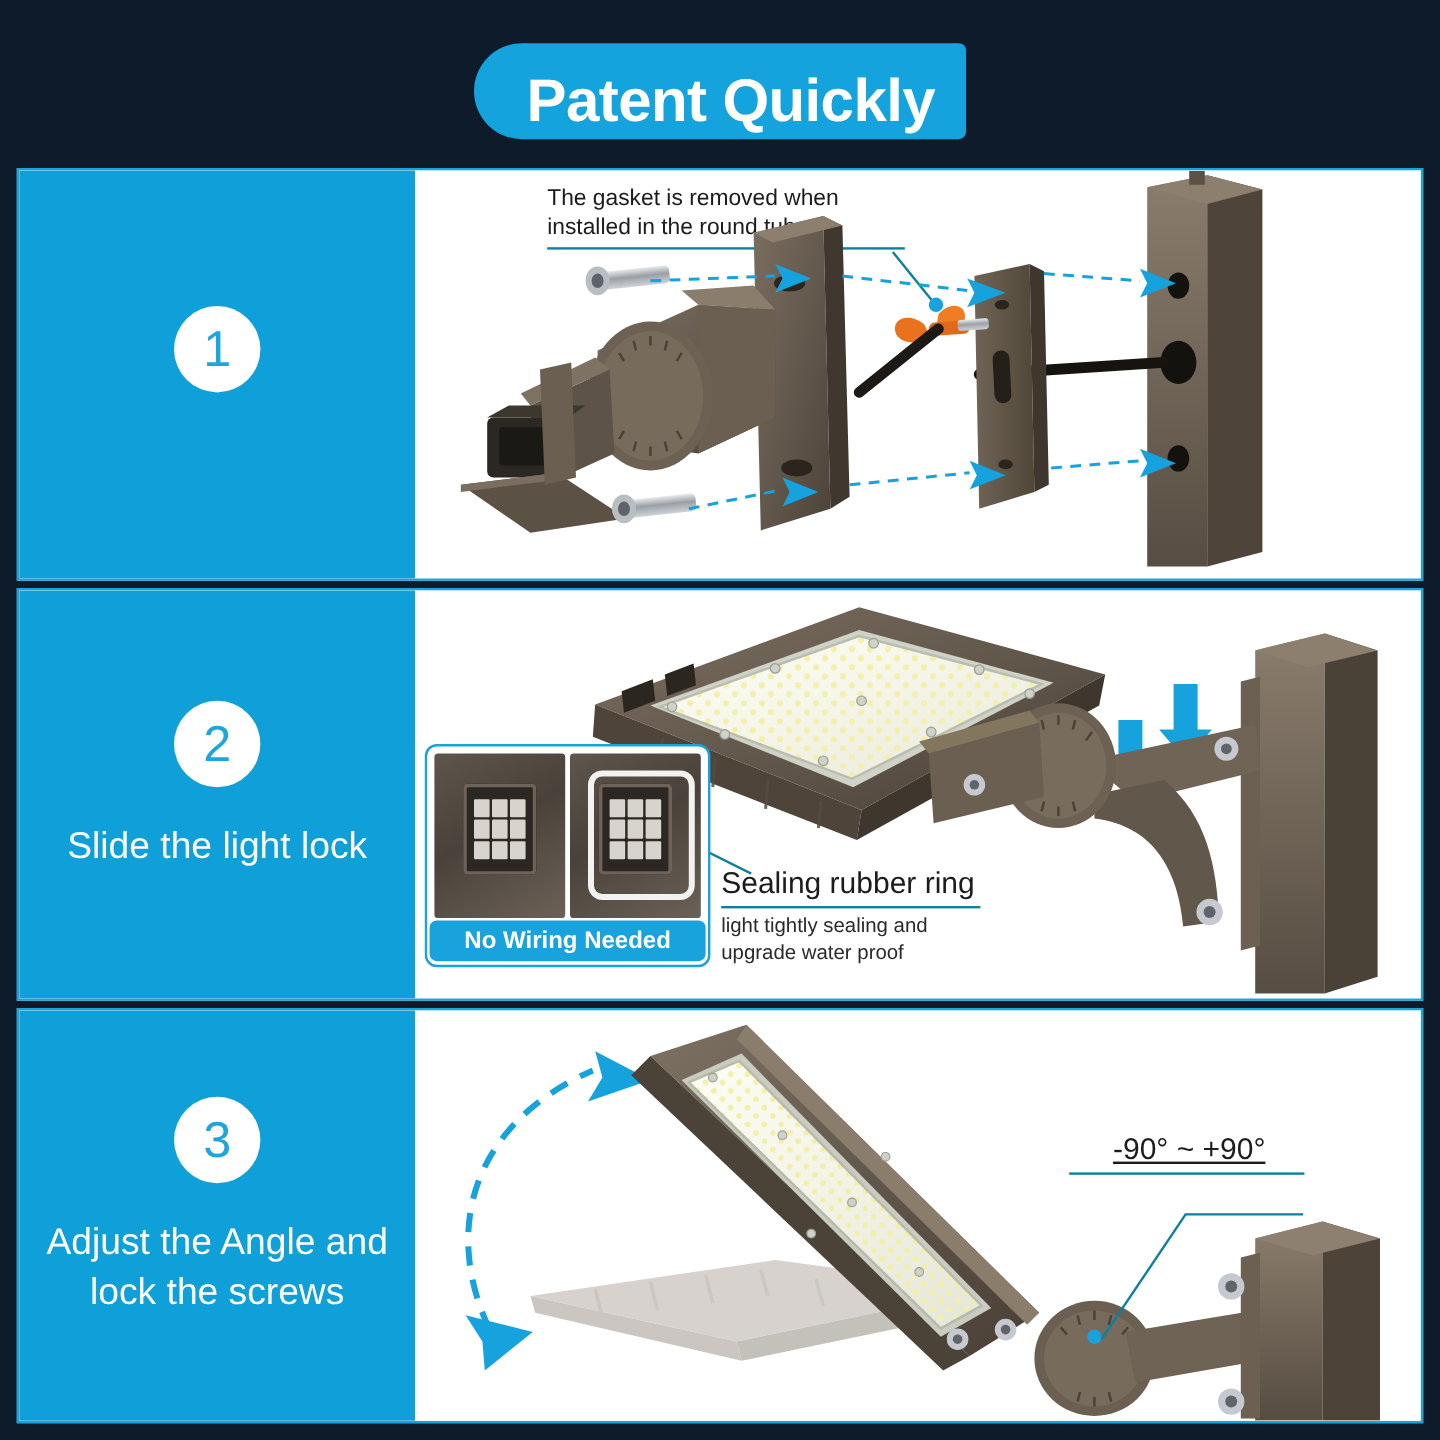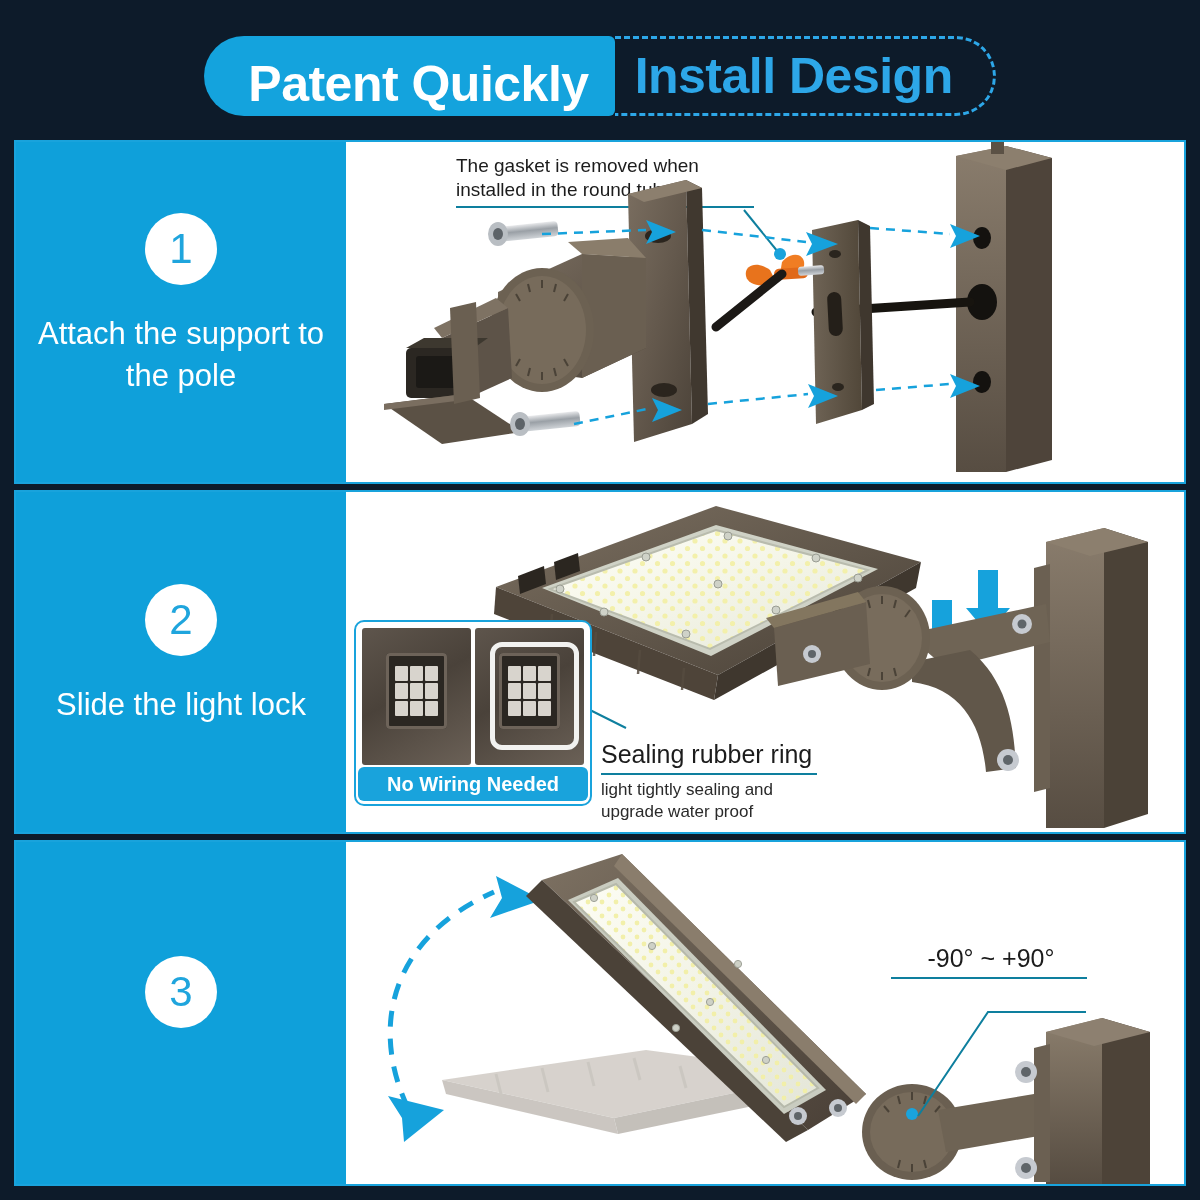--- a/index.html
+++ b/index.html
@@ -110,26 +110,26 @@
   .callout .c-rule {
     height: 2px; background: #0e7f9e; margin-top: 3px;
   }
   .callout .c-sub {
     font-size: 17px; color: #2a2a2a; line-height: 1.3; margin-top: 4px; white-space: pre-line;
   }
 
   #callout-gasket { left: 110px; top: 12px; width: 330px; }
   #callout-gasket .c-rule { width: 298px; }
 
-  #callout-ring { left: 255px; top: 228px; width: 250px; margin-top: 18px; }
+  #callout-ring { left: 255px; top: 228px; width: 250px; }
   #callout-ring .c-title { font-size: 25px; }
   #callout-ring .c-rule { width: 216px; height: 2px; background:#0e7f9e; }
 
   #callout-angle { left: 545px; top: 100px; width: 200px; }
-  #callout-angle .c-title { font-size: 25px; text-align:center; }
+  #callout-angle .c-title { font-size: 25px; text-align:center;text-decoration:underline; }
   #callout-angle .c-rule { width: 196px; }
 
   
   .inset {
     position: absolute;
     left: 8px; top: 128px; width: 238px; height: 186px;
     border: 2.5px solid #19a3dc;
     border-radius: 10px;
     background: #ffffff;
     box-sizing: border-box;
@@ -173,33 +173,28 @@
 </head>
 <body>
 
 <div class="page">
 
   <div class="header">
     <div class="header-inner">
       <div class="hdr-pill">
         <span>Patent Quickly</span>
       </div>
-      <div class="hdr-dash">
-        <span>Install Design</span>
-      </div>
     </div>
   </div>
 
   <div class="step-row" id="row1">
     <div class="step-left">
       <div class="step-circle">
         <span>1</span>
       </div>
-      <div class="step-label">Attach the
-support to the pole</div>
     </div>
     <div class="step-right">
 
       <div class="callout" id="callout-gasket">
         <div class="c-title">The gasket is removed when
 installed in the round tube</div>
         <div class="c-rule"></div>
       </div>
 
       <svg class="scene" viewBox="0 0 838 340" preserveAspectRatio="none">
@@ -485,20 +480,22 @@
 upgrade water proof</div>
       </div>
     </div>
   </div>
 
   <div class="step-row" id="row3">
     <div class="step-left">
       <div class="step-circle">
         <span>3</span>
       </div>
+      <div class="step-label">Adjust the Angle
+and lock the screws</div>
     </div>
     <div class="step-right">
 
       <svg class="scene" viewBox="0 0 838 342" preserveAspectRatio="none">
         <defs>
           <linearGradient id="hsg3" x1="0" y1="0" x2="1" y2="1">
             <stop offset="0" stop-color="#7d7162"></stop>
               <stop offset="0.55" stop-color="#5f554a"></stop>
               <stop offset="1" stop-color="#493f36"></stop>
           </linearGradient>

